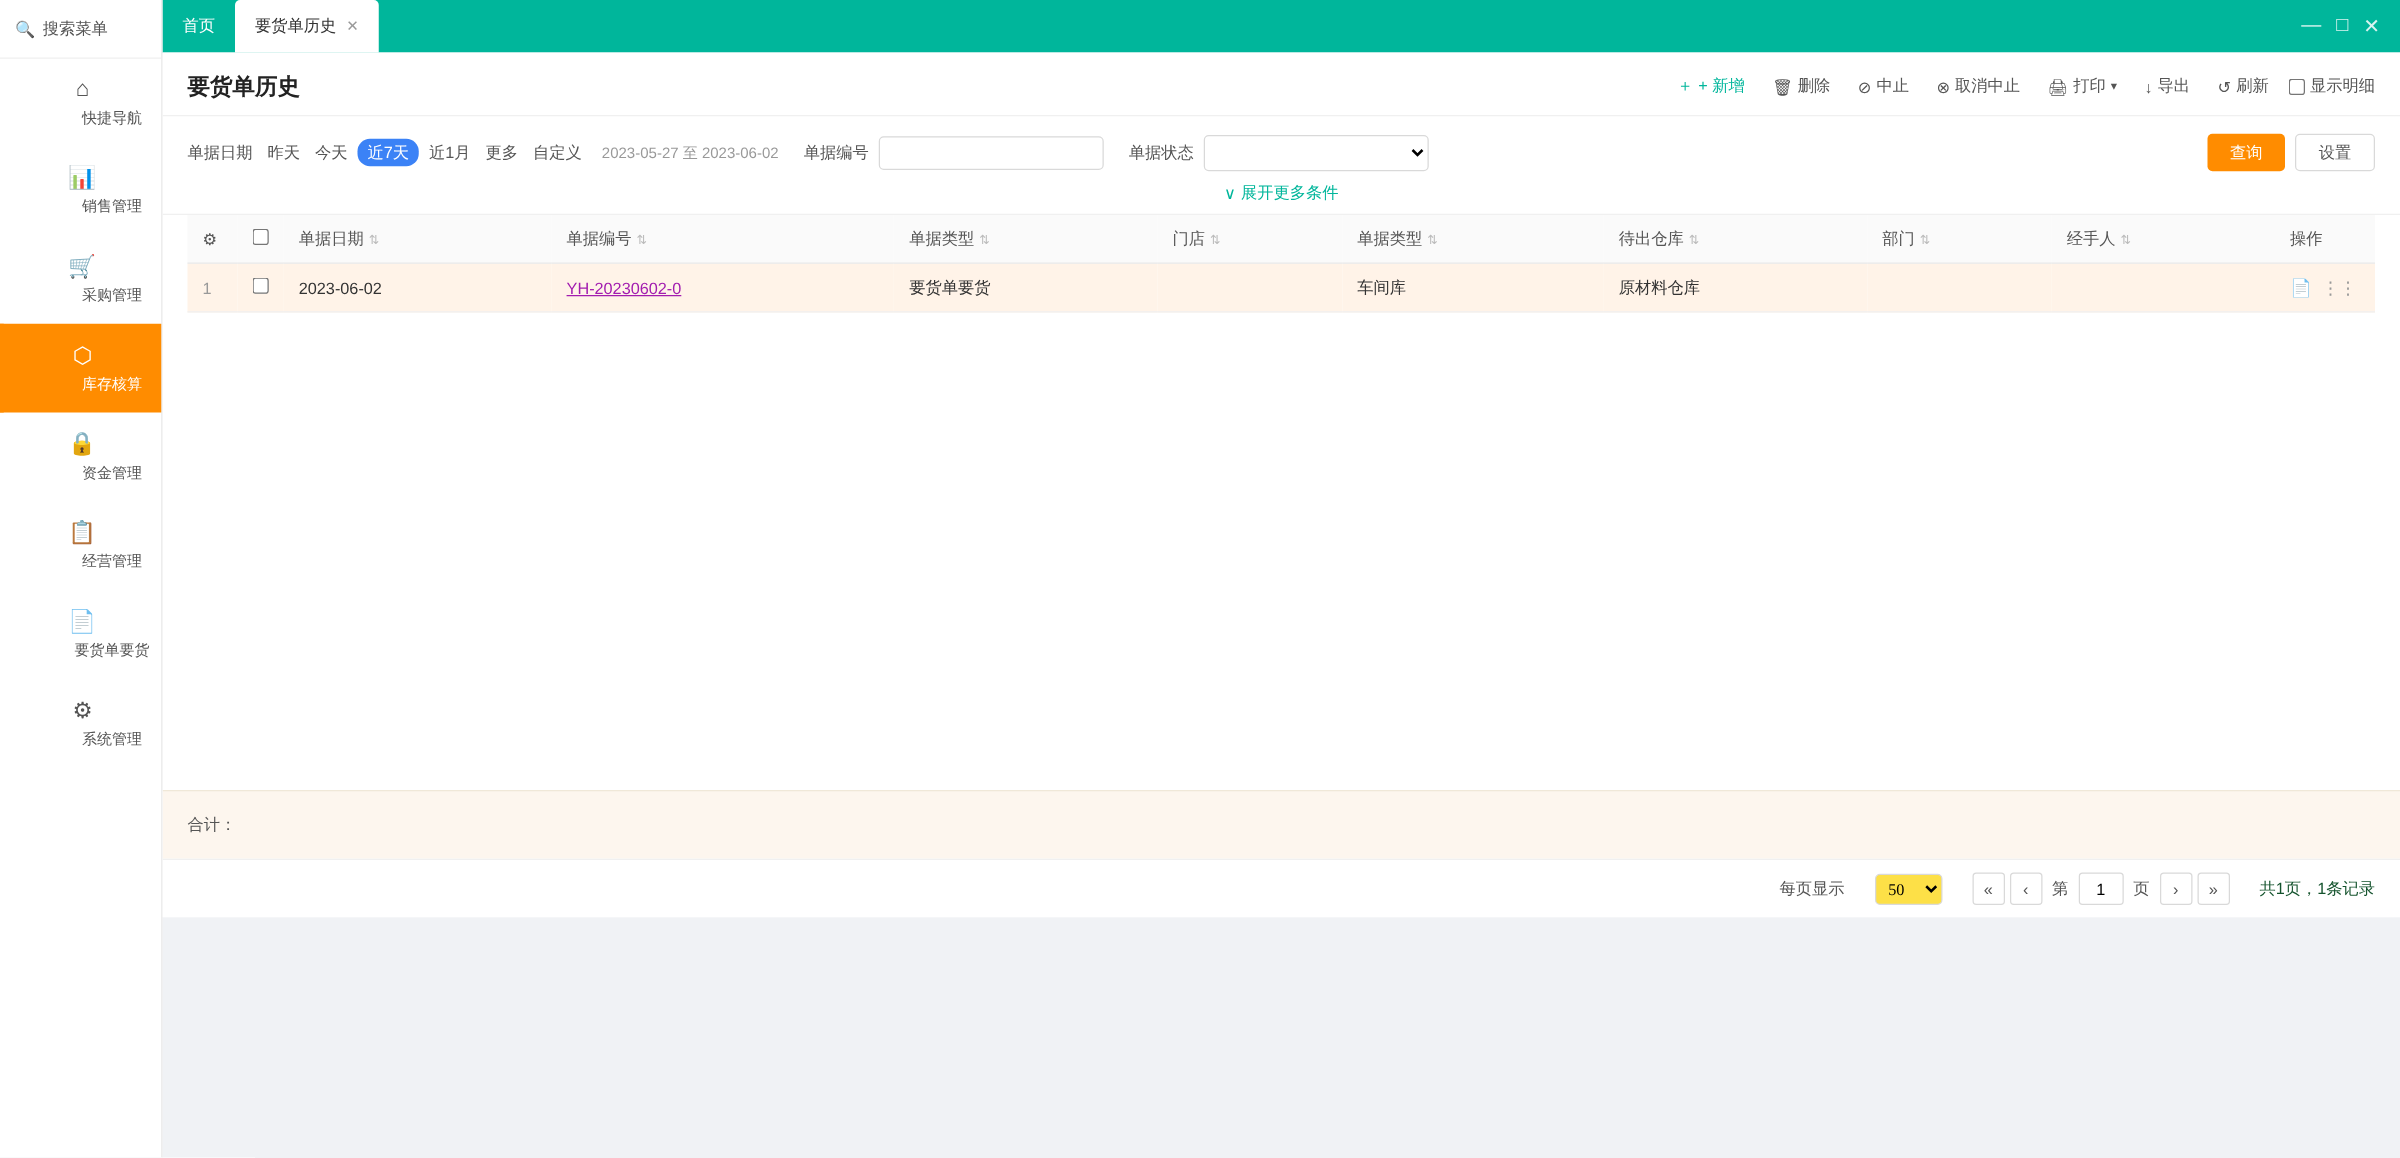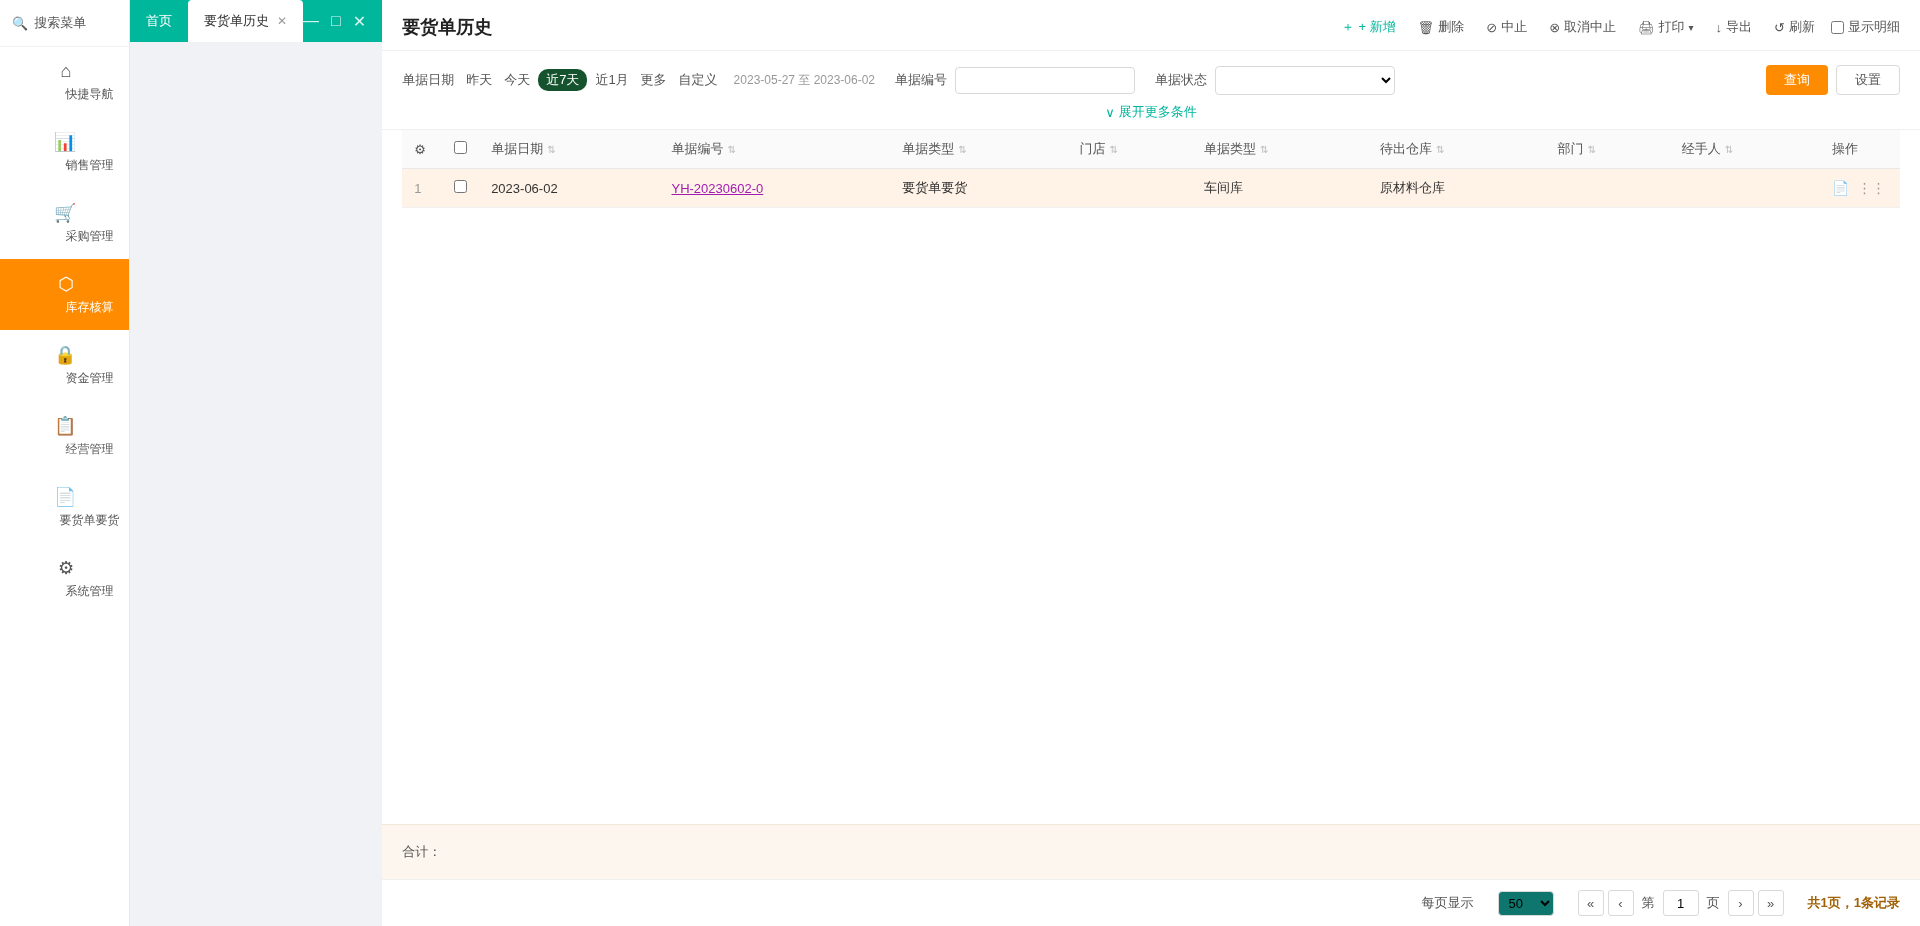--- a/index.html
+++ b/index.html
@@ -8,21 +8,21 @@
     
     .sidebar { width: 130px; background: #fff; height: 926px; display: flex; flex-direction: column; border-right: 1px solid #e8e8e8; flex-shrink: 0; }
     .sidebar-search { display: flex; align-items: center; gap: 6px; padding: 14px 12px; border-bottom: 1px solid #f0f0f0; cursor: pointer; color: #555; }
     .sidebar-search span { font-size: 13px; }
     .sidebar-nav-item { display: flex; flex-direction: column; align-items: center; padding: 14px 8px; cursor: pointer; color: #555; border-left: 3px solid transparent; transition: all 0.2s; }
     .sidebar-nav-item.active { background: #ff8c00; color: #fff; border-left-color: #ff8c00; }
     .sidebar-nav-item .nav-icon { font-size: 18px; margin-bottom: 4px; }
     .sidebar-nav-item .nav-label { font-size: 12px; margin-left: 47px; }
 
     
-    .main { flex: 1; display: flex; flex-direction: row; height: 926px; overflow: hidden; }
+    .main { flex: 1; display: flex; flex-direction: column; height: 734px; overflow: hidden; }
 
     
     .topbar { height: 42px; background: #00b69b; display: flex; align-items: center; padding: 0 0; flex-shrink: 0; }
     .tab-item { height: 42px; display: flex; align-items: center; padding: 0 16px; cursor: pointer; font-size: 13px; color: rgba(255,255,255,0.85); white-space: nowrap; }
     .tab-item.home { color: #fff; }
     .tab-item.active { background: #fff; color: #333; border-radius: 4px 4px 0 0; }
     .tab-item .tab-close { margin-left: 8px; color: #999; font-size: 12px; cursor: pointer; }
     .topbar-right { margin-left: auto; display: flex; align-items: center; gap: 12px; padding-right: 16px; }
     .topbar-right .icon-btn { color: rgba(255,255,255,0.85); cursor: pointer; font-size: 16px; }
 
@@ -41,21 +41,21 @@
     .display-detail { display: flex; align-items: center; gap: 4px; font-size: 13px; color: #555; cursor: pointer; }
     .display-detail input[type=checkbox] { cursor: pointer; }
 
     
     .filter-area { padding: 14px 20px 8px 20px; border-bottom: 1px solid #f0f0f0; flex-shrink: 0; }
     .filter-row { display: flex; align-items: center; gap: 20px; flex-wrap: wrap; }
     .filter-group { display: flex; align-items: center; gap: 8px; }
     .filter-label { color: #555; font-size: 13px; white-space: nowrap; }
     .date-shortcuts { display: flex; gap: 4px; align-items: flex-end; }
     .date-shortcut { font-size: 13px; color: #555; cursor: pointer; padding: 2px 4px; }
-    .date-shortcut.active { background: #14532d; color: #fff; border-radius: 10px; padding: 2px 8px; }
+    .date-shortcut.active { background: #3b82f6; color: #fff; border-radius: 10px; padding: 2px 8px; }
     .date-range { font-size: 12px; color: #999; margin-left: 4px; }
     .filter-input { border: 1px solid #d9d9d9; border-radius: 4px; padding: 5px 10px; font-size: 13px; width: 180px; outline: none; }
     .filter-select { border: 1px solid #d9d9d9; border-radius: 4px; padding: 5px 10px; font-size: 13px; width: 180px; outline: none; background: #fff; }
     .expand-btn { display: flex; align-items: center; gap: 4px; color: #00b69b; cursor: pointer; font-size: 13px; margin-top: 8px; justify-content: center; }
 
     
     .table-container { flex: 1; overflow: auto; padding: 0 20px; }
     table { width: 100%; border-collapse: collapse; font-size: 13px; }
     thead tr { background: #fafafa; }
     thead th { padding: 10px 12px; text-align: left; border-bottom: 1px solid #e8e8e8; color: #555; font-weight: normal; white-space: nowrap; }
@@ -67,25 +67,25 @@
     .row-num { color: #999; }
     .op-icons { display: flex; gap: 8px; }
     .op-icon { cursor: pointer; color: #999; font-size: 14px; }
 
     
     .table-footer { padding: 18px 20px; background: #fdf6ee; border-top: 1px solid #f0e8d8; flex-shrink: 0; font-size: 13px; color: #555; }
 
     
     .pagination-bar { display: flex; align-items: center; justify-content: flex-end; padding: 10px 20px; border-top: 1px solid #f0f0f0; flex-shrink: 0; gap: 24px; background: #fff; }
     .pagination-label { font-size: 13px; color: #555; }
-    .pagination-select { border: 1px solid #d9d9d9; border-radius: 4px; padding: 3px 6px; font-size: 13px; background: #0f766e; }
+    .pagination-select { border: 1px solid #d9d9d9; border-radius: 4px; padding: 3px 6px; font-size: 13px; background: #fde047; font-family: Liberation Serif, serif; }
     .pagination-nav { display: flex; align-items: center; gap: 4px; }
     .page-btn { border: 1px solid #d9d9d9; background: #fff; border-radius: 3px; width: 26px; height: 26px; cursor: pointer; display: flex; align-items: center; justify-content: center; font-size: 13px; color: #555; }
     .page-input { border: 1px solid #d9d9d9; border-radius: 3px; width: 36px; height: 26px; text-align: center; font-size: 13px; outline: none; }
-    .page-info { font-size: 13px; color: #a16207; font-weight: bold; }
+    .page-info { font-size: 13px; color: #14532d; }
   </style>
 </head>
 <body>
 
 <div class="sidebar">
   <div class="sidebar-search">
     <span>🔍</span>
     <span>搜索菜单</span>
   </div>
   <div class="sidebar-nav-item">

